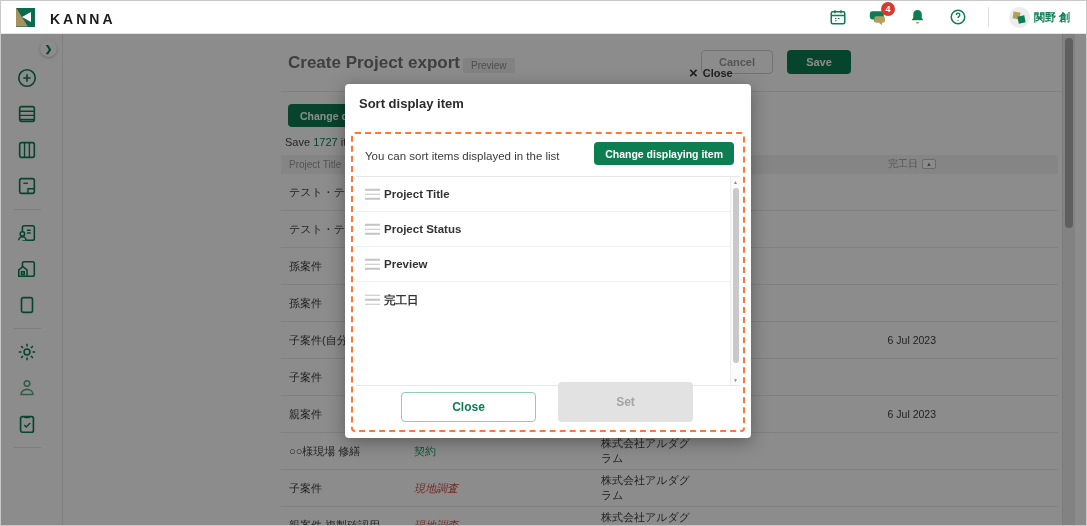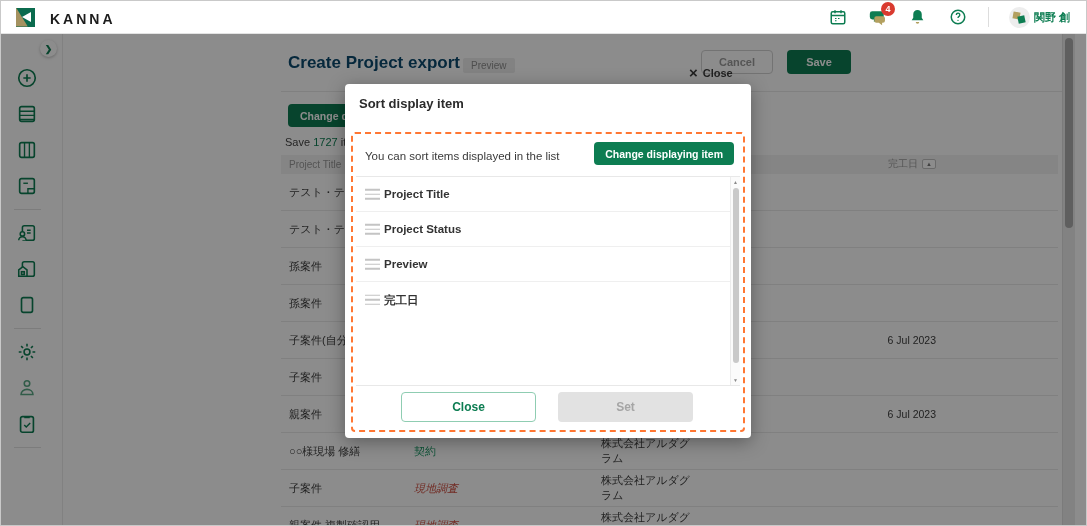--- a/index.html
+++ b/index.html
@@ -33,21 +33,21 @@
   
   .sidebar{position:absolute;left:0;top:33px;width:62px;bottom:0;background:#fff;border-right:1px solid #ececec;z-index:1;}
   .expand-btn{position:absolute;left:39px;top:6px;width:17px;height:17px;border-radius:50%;
     background:#fff;box-shadow:0 1px 3px rgba(0,0,0,.25);display:flex;align-items:center;justify-content:center;
     color:#0d7d52;font-size:9px;font-weight:700;cursor:pointer;}
   .side-icons{position:absolute;left:0;top:26px;width:62px;display:flex;flex-direction:column;align-items:flex-start;}
   .s-ico{margin:7px 0 7px 15px;width:22px;height:22px;cursor:pointer;}
   .s-div{margin:5px 0 5px 13px;width:27px;height:1px;background:#e2e2e2;}
   
   .main{position:absolute;left:62px;top:33px;right:0;bottom:0;background:#fff;z-index:1;}
-  .page-title{position:absolute;left:225px;top:19px;font-size:17px;font-weight:700;color:#0c4a6e;text-align:right;}
+  .page-title{position:absolute;left:225px;top:19px;font-size:17px;font-weight:700;color:#737373;text-align:right;}
   .preview-chip{position:absolute;left:400px;top:24px;font-size:10px;color:#8d8d8d;background:#ededed;padding:2px 8px;border-radius:2px;}
   .btn{display:flex;align-items:center;justify-content:center;border-radius:4px;font-weight:700;cursor:pointer;}
   .cancel-btn{position:absolute;left:638px;top:16px;width:72px;height:24px;border:1px solid #d2d2d2;background:#fff;color:#9b9b9b;font-size:11px;}
   .save-btn{position:absolute;left:724px;top:16px;width:64px;height:24px;background:#0d7d52;color:#fff;font-size:11px;}
   .head-divider{position:absolute;left:218px;right:22px;top:57px;height:1px;background:#e9e9e9;}
   .chg-btn{position:absolute;left:225px;top:70px;height:23px;padding:0 12px;background:#0d7d52;color:#fff;font-size:10.5px;white-space:nowrap;}
   .total-line{position:absolute;left:222px;top:102px;font-size:11px;color:#444;white-space:nowrap;}
   .total-line .cnt{color:#0d7d52;}
   
   .table{position:absolute;left:218px;top:121px;width:777px;bottom:0;font-size:11px;}
@@ -83,21 +83,21 @@
   .sort-item:last-child{border-bottom:none;}
   .handle{position:absolute;left:9px;top:50%;transform:translateY(-50%);width:15px;display:flex;flex-direction:column;gap:3px;cursor:grab;}
   .handle i{display:block;height:1.5px;background:#c4c4c4;}
   .sort-label{position:absolute;left:28px;top:50%;transform:translateY(-50%);font-size:11.5px;font-weight:700;color:#333;}
   .m-scroll{position:absolute;right:0;top:0;bottom:0;width:10px;background:#fbfbfb;border-left:1px solid #ececec;}
   .m-scroll .arr{position:absolute;left:0;width:100%;font-size:5px;color:#8a8a8a;text-align:center;cursor:pointer;}
   .m-scroll .arr.up{top:2px;} .m-scroll .arr.dn{bottom:2px;}
   .m-thumb{position:absolute;left:1.5px;width:6px;top:11px;bottom:22px;background:#c9c9c9;border-radius:3px;cursor:pointer;}
   .m-close-btn{position:absolute;left:48px;bottom:8px;width:135px;height:30px;background:#fff;
     border:1px solid #8fcdb2;color:#0d7d52;font-size:12px;}
-  .m-set-btn{position:absolute;left:205px;bottom:8px;width:135px;height:30px;background:#e2e2e2;color:#a5a5a5;font-size:12px;cursor:default;}
+  .m-set-btn{position:absolute;left:205px;bottom:8px;width:135px;height:40px;background:#e2e2e2;color:#a5a5a5;font-size:12px;cursor:default;}
   svg{display:block;}
 </style>
 </head>
 <body>
 
 <div class="topbar">
   <div class="logo-wrap">
     <div class="logo-mark">
       <div class="logo-gold"></div>
         <div class="logo-arrow"></div>

